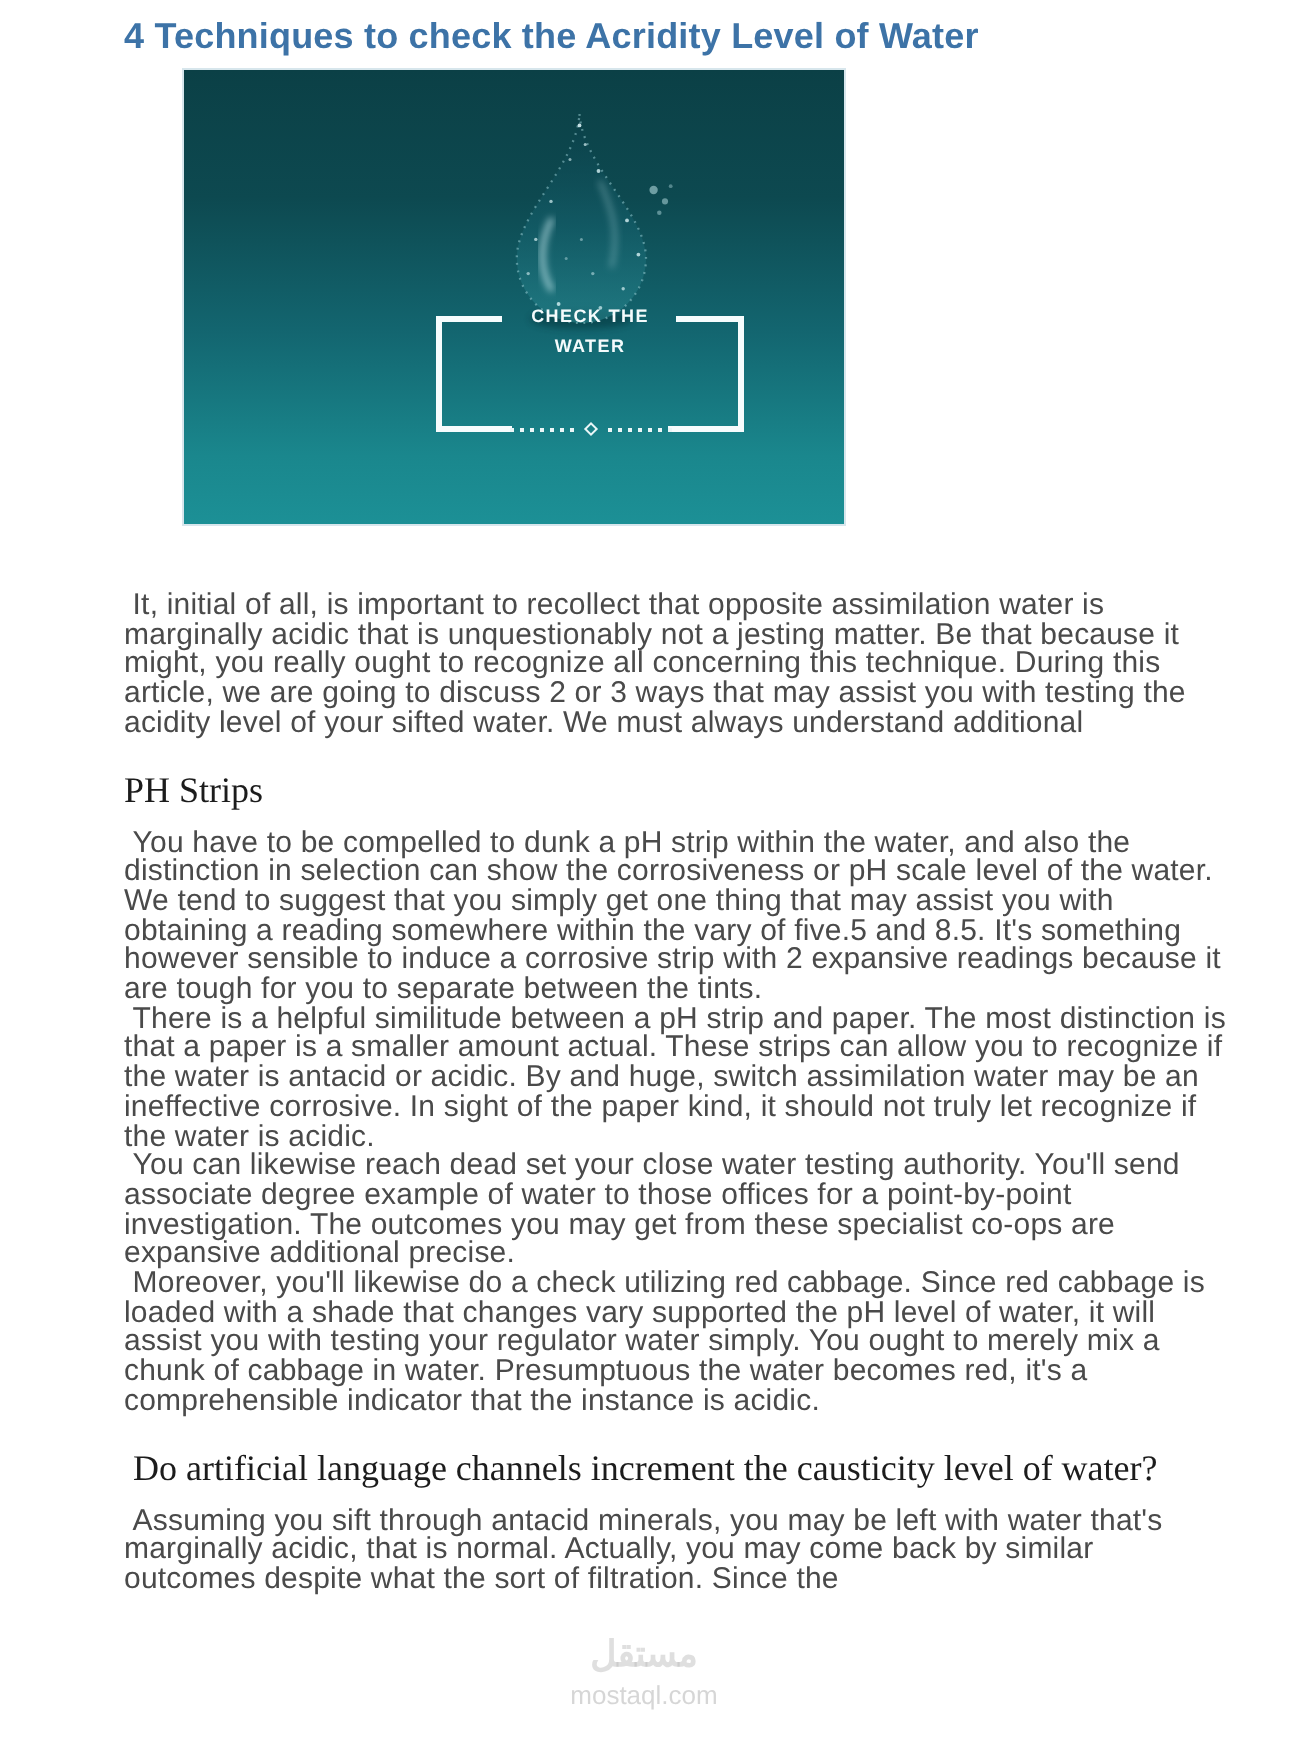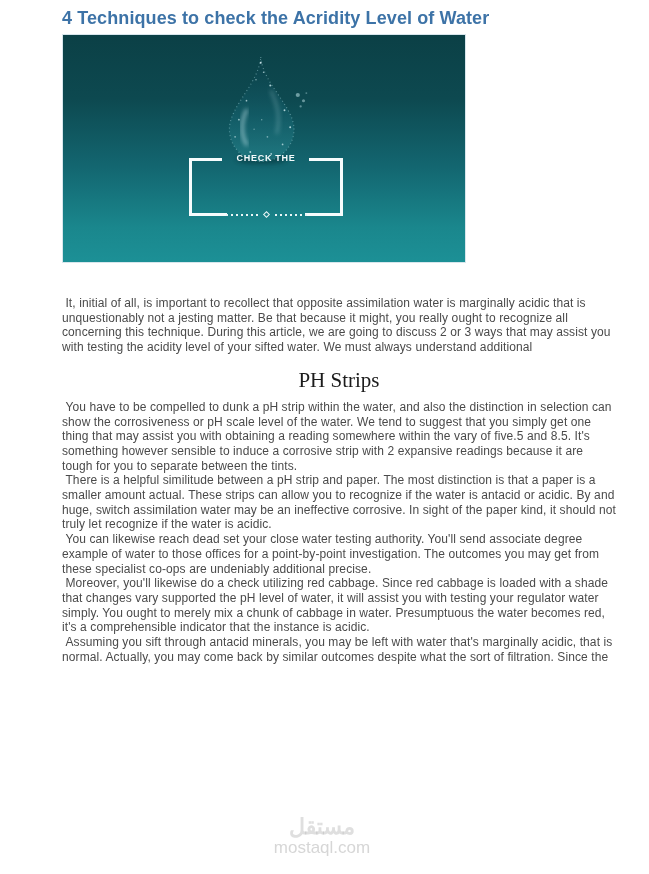--- a/index.html
+++ b/index.html
@@ -8,23 +8,23 @@
 
   .page { position: relative; width: 649px; height: 874px; padding: 6px 32px 0 62px; border-radius: 15px; }
 
   .doc-title {
     font-size: 18px; font-weight: bold; color: #3d73a7;
     letter-spacing: 0.1px; line-height: 24px;
   }
 
   
   .hero {
-    position: relative; margin-top: 4px; width: 404px; height: 229px;
+    position: relative; margin-top: 4px; width: 332px; height: 229px;
     background: linear-gradient(180deg, #0b4046 0%, #0d4950 28%, #136670 58%, #1a878d 85%, #1c9096 100%);
-    border: 1px solid #d7e6ec; overflow: hidden;
+    border: 1px solid #d7e6ec; overflow: hidden; margin-left: 29px;
   }
 
   .drop-svg { position: absolute; left: 155px; top: 18px; width: 95px; height: 122px; }
 
   .hero-frame {
     position: absolute; left: 126px; top: 123px; width: 154px; height: 58px;
   }
   .hero-frame .seg { position: absolute; background: #f6fcfd; }
   .seg-left-edge   { left: 0; top: 0; width: 3px; height: 58px; }
   .seg-right-edge  { right: 0; top: 0; width: 3px; height: 58px; }
@@ -45,40 +45,40 @@
   }
   .dot { width: 2px; height: 2px; background: #eaf6f7; }
   .diamond {
     width: 5px; height: 5px; border: 1px solid #eaf6f7;
     transform: rotate(45deg); margin: 0 3px; background: transparent;
   }
 
   
   .article { width: 554px; }
   .article p {
-    font-size: 12px; line-height: 14.7px; color: #4a4a4a;
+    font-size: 15px; line-height: 14.7px; color: #4a4a4a;
     white-space: pre-wrap; letter-spacing: 0.1px;
   }
   .intro { margin-top: 33px; }
   .section-heading {
     font-family: "Liberation Serif", serif; font-weight: 400;
-    font-size: 21px; color: #1c1c1c; line-height: 21px;
-    margin-top: 15px; margin-bottom: 9px; white-space: pre-wrap; text-align: center;
+    font-size: 18px; color: #1c1c1c; line-height: 21px;
+    margin-top: 15px; margin-bottom: 9px; white-space: pre-wrap;
   }
 
   
   .watermark {
     position: absolute; left: 252px; top: 814px; width: 140px;
     text-align: center; pointer-events: none;
   }
   .watermark .wm-arabic {
-    font-size: 22px; font-weight: bold; color: rgba(185,185,185,0.45); line-height: 26px;
+    font-size: 18px; font-weight: bold; color: rgba(185,185,185,0.45); line-height: 26px;
   }
   .watermark .wm-domain {
-    font-size: 17px; color: rgba(180,180,180,0.55); line-height: 15px;
+    font-size: 13px; color: rgba(180,180,180,0.55); line-height: 15px;
   }
 </style>
 </head>
 <body>
 
 <div class="page">
 
   <h1 class="doc-title">4 Techniques to check the Acridity Level of Water</h1>
 
   <div class="hero">
@@ -131,20 +131,21 @@
     <div class="hero-frame">
       <div class="seg seg-left-edge"></div>
       <div class="seg seg-right-edge"></div>
       <div class="seg seg-top-left"></div>
       <div class="seg seg-top-right"></div>
       <div class="seg seg-bot-left"></div>
       <div class="seg seg-bot-right"></div>
 
       <div class="hero-text">
         <div>CHECK THE</div>
+        <div>WATER</div>
       </div>
 
       <div class="dotted-divider">
         <span class="dot"></span>
           <span class="dot"></span>
           <span class="dot"></span>
           <span class="dot"></span>
           <span class="dot"></span>
           <span class="dot"></span>
           <span class="dot"></span>
@@ -161,24 +162,25 @@
   </div>
 
   <div class="article">
     <p class="intro"> It, initial of all, is important to recollect that opposite assimilation water is marginally acidic that is unquestionably not a jesting matter. Be that because it might, you really ought to recognize all concerning this technique. During this article, we are going to discuss 2 or 3 ways that may assist you with testing the acidity level of your sifted water. We must always understand additional</p>
 
     <h2 class="section-heading">PH Strips</h2>
     <p> You have to be compelled to dunk a pH strip within the water, and also the distinction in selection can show the corrosiveness or pH scale level of the water. We tend to suggest that you simply get one thing that may assist you with obtaining a reading somewhere within the vary of five.5 and 8.5. It's something however sensible to induce a corrosive strip with 2 expansive readings because it are tough for you to separate between the tints.</p>
 
     <p> There is a helpful similitude between a pH strip and paper. The most distinction is that a paper is a smaller amount actual. These strips can allow you to recognize if the water is antacid or acidic. By and huge, switch assimilation water may be an ineffective corrosive. In sight of the paper kind, it should not truly let recognize if the water is acidic.</p>
 
-    <p> You can likewise reach dead set your close water testing authority. You'll send associate degree example of water to those offices for a point-by-point investigation. The outcomes you may get from these specialist co-ops are undeniably additional precise.</p>
+    <p> You can likewise reach dead set your close water testing authority. You'll send associate degree example of water to those offices for a point-by-point investigation. The outcomes you may get from these specialist co-ops are expansive additional precise.</p>
 
     <p> Moreover, you'll likewise do a check utilizing red cabbage. Since red cabbage is loaded with a shade that changes vary supported the pH level of water, it will assist you with testing your regulator water simply. You ought to merely mix a chunk of cabbage in water. Presumptuous the water becomes red, it's a comprehensible indicator that the instance is acidic.</p>
 
+    <h2 class="section-heading"> Do artificial language channels increment the causticity level of water?</h2>
     <p> Assuming you sift through antacid minerals, you may be left with water that's marginally acidic, that is normal. Actually, you may come back by similar outcomes despite what the sort of filtration. Since the</p>
   </div>
 
   <div class="watermark">
     <div class="wm-arabic">مستقل</div>
     <div class="wm-domain">mostaql.com</div>
   </div>
 
 </div>
 

